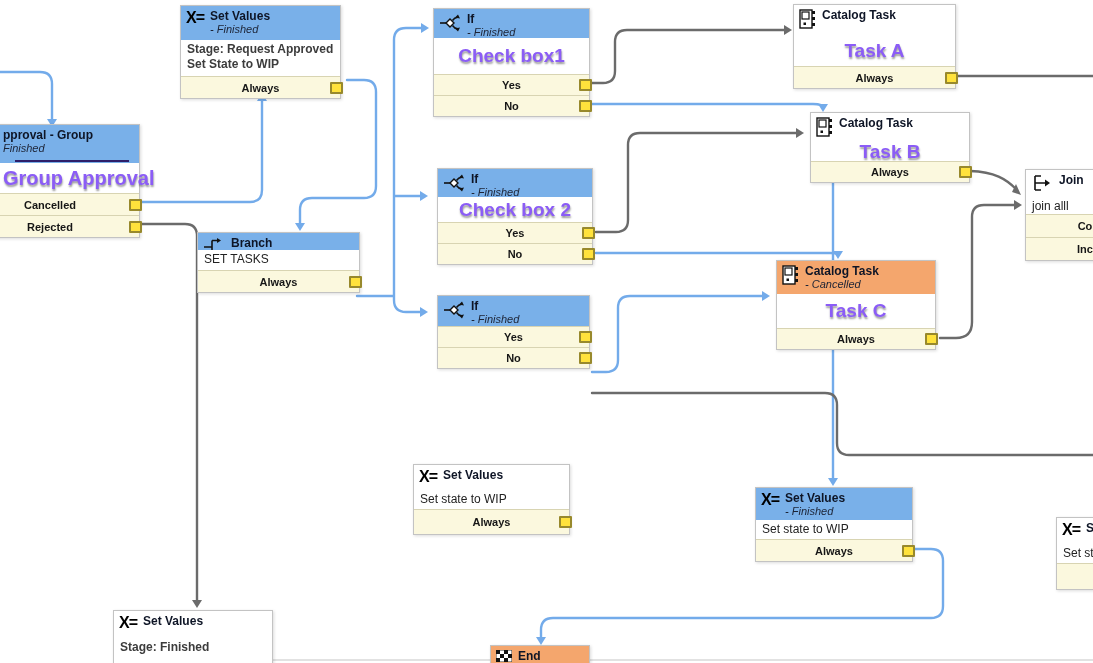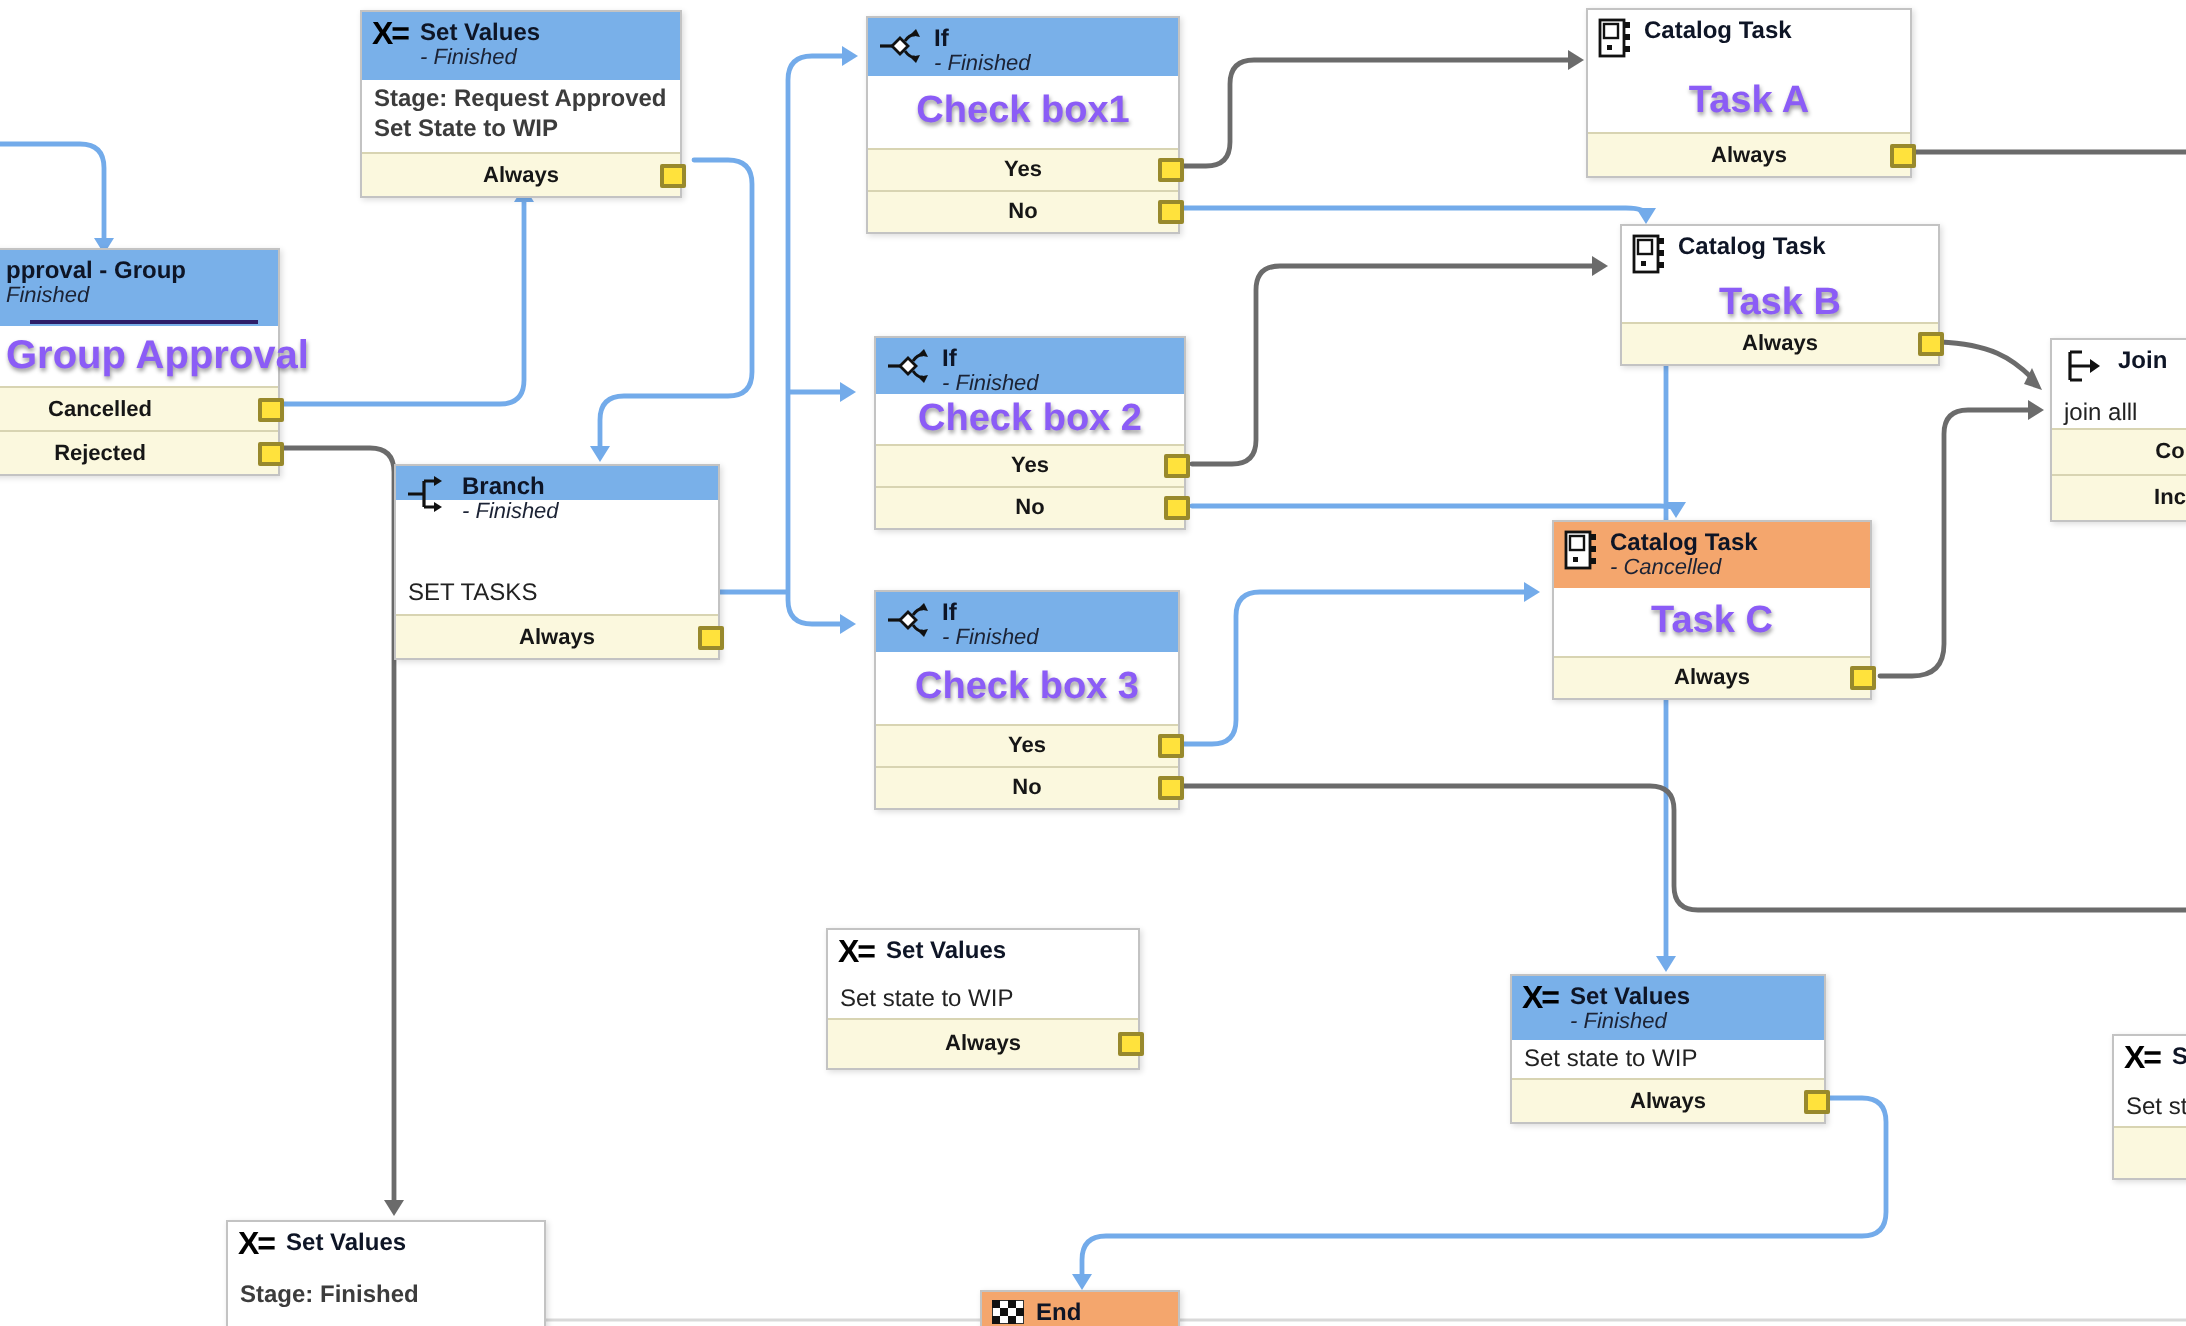--- a/index.html
+++ b/index.html
@@ -124,21 +124,21 @@
           <span class="icon"><svg width="22" height="20" viewBox="0 0 22 20">
               <path d="M1 10 H9 M9 3.5 V16.5 M9 3.5 H14 M9 16.5 H14" stroke="#111" stroke-width="1.6" fill="none"></path>
               <polygon points="14,1 18,3.5 14,6" fill="#111"></polygon>
               <polygon points="14,14 18,16.5 14,19" fill="#111"></polygon>
             </svg></span>
           <div class="hdr-text">
             <span class="title">Branch</span>
             <span class="status">- Finished</span>
           </div>
         </div>
-        <div class="body" style="height: 20px; margin-top: 37px;">
+        <div class="body" style="height: 20px;">
           <div>SET TASKS</div>
         </div>
         <div class="trans" style="height: 22px;">
           <span class="trans-label">Always</span>
           <span class="handle"></span>
         </div>
       </div>
       <div class="node" style="left: 433px; top: 8px; width: 157px;">
         <div class="hdr blue" style="height: 29px;">
           <span class="icon"><svg width="22" height="20" viewBox="0 0 22 20">
@@ -200,23 +200,20 @@
               <path d="M11 6 L15 10 L11 14 L7 10 Z" fill="#fff" stroke="#111" stroke-width="1.4"></path>
               <path d="M13.5 7.5 Q16 4 18.5 4.5" stroke="#111" stroke-width="1.5" fill="none"></path>
               <polygon points="19,1.5 21,5.5 16,4.5" fill="#111"></polygon>
               <path d="M13.5 12.5 Q16 16 18.5 15.5" stroke="#111" stroke-width="1.5" fill="none"></path>
               <polygon points="19,18.5 21,14.5 16,15.5" fill="#111"></polygon>
             </svg></span>
           <div class="hdr-text">
             <span class="title">If</span>
             <span class="status">- Finished</span>
           </div>
-        </div>
-        <div class="body center" style="height: 36px;">
-          <span class="big">Check box 3</span>
         </div>
         <div class="trans" style="height: 21px;">
           <span class="trans-label">Yes</span>
           <span class="handle"></span>
         </div>
         <div class="trans" style="height: 21px;">
           <span class="trans-label">No</span>
           <span class="handle"></span>
         </div>
       </div>

